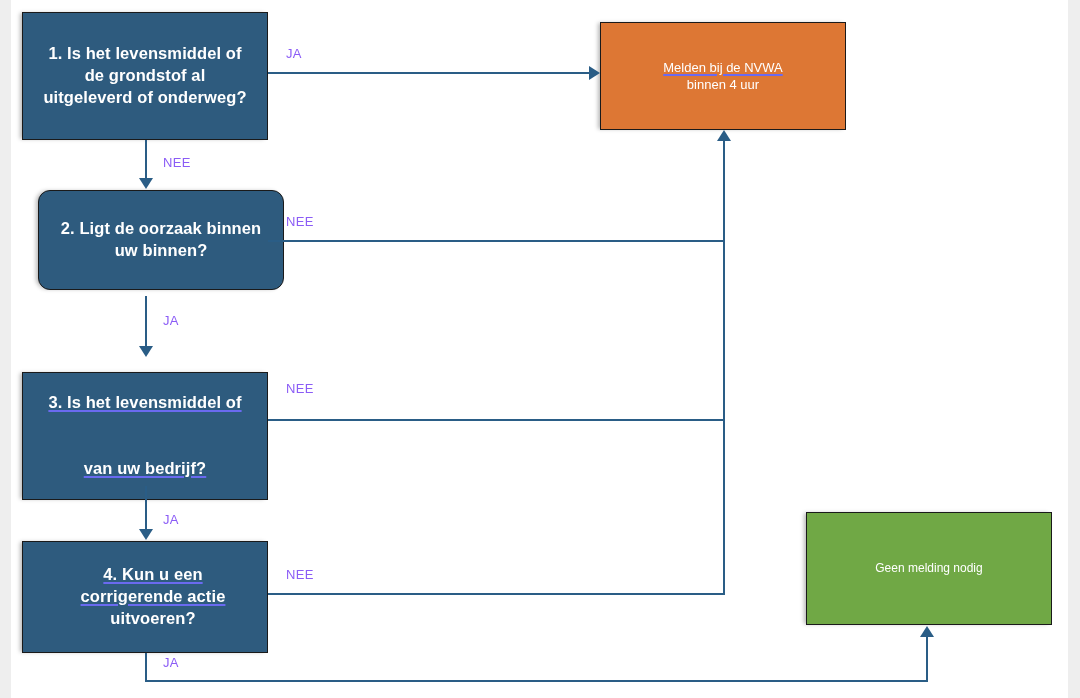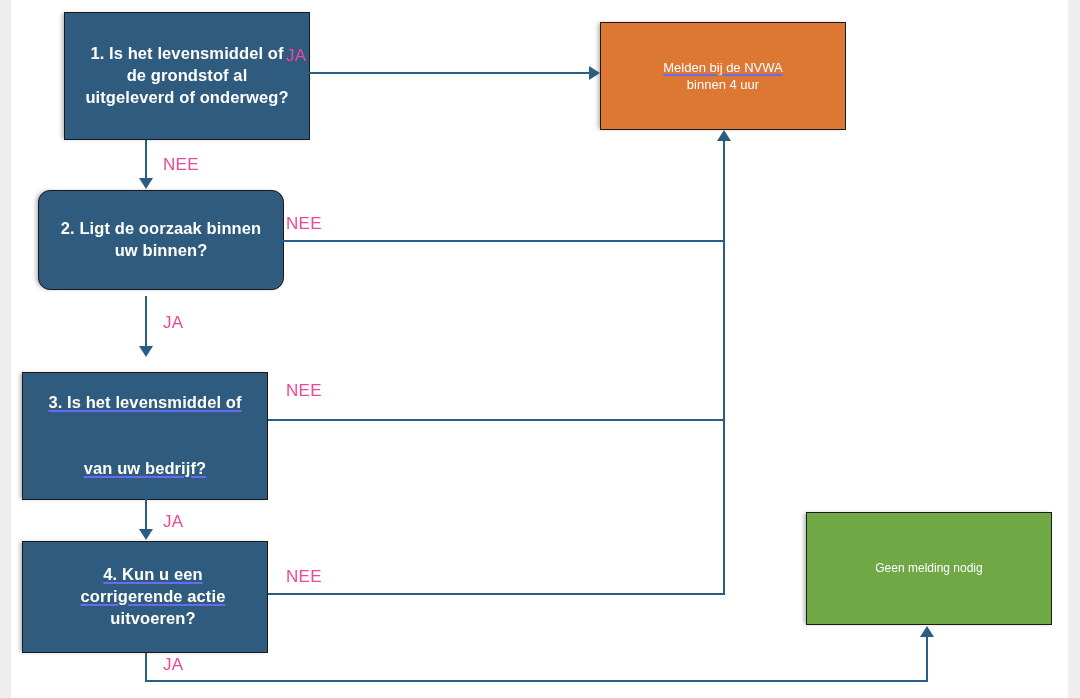--- a/index.html
+++ b/index.html
@@ -80,34 +80,34 @@
     border-right:7px solid transparent;
     border-bottom:11px solid #2a5d86;
   }
   .arrow.right{
     border-top:7px solid transparent;
     border-bottom:7px solid transparent;
     border-left:11px solid #2a5d86;
   }
   .edge-label{
     position:absolute;
-    color:#ec4899;
-    font-size:17px;
+    color:#8b5cf6;
+    font-size:13px;
     font-family:"Liberation Sans", sans-serif;
     white-space:nowrap;
     letter-spacing:.3px;
   }
 </style>
 </head>
 <body>
 
 <div id="canvas">
   <div id="page">
 
-    <div class="node decision" style="left:11px;top:12px;width:246px;height:128px;margin-left:42px;">
+    <div class="node decision" style="left:11px;top:12px;width:246px;height:128px;">
       <span class="txt"><span>1. Is het levensmiddel of</span><br><span>de grondstof al</span><br><span>uitgeleverd of onderweg?</span></span>
     </div>
 
     <div class="node decision" style="left:27px;top:190px;width:246px;height:100px;border-radius:12px;">
       <span class="txt"><span>2. Ligt de oorzaak binnen</span><br><span>uw binnen?</span></span>
     </div>
 
     <div class="node decision" style="left:11px;top:372px;width:246px;height:128px;">
       <span class="txt"><span class="u">3. Is het levensmiddel of</span><br><br><br><span class="u">van uw bedrijf?</span></span>
     </div>

